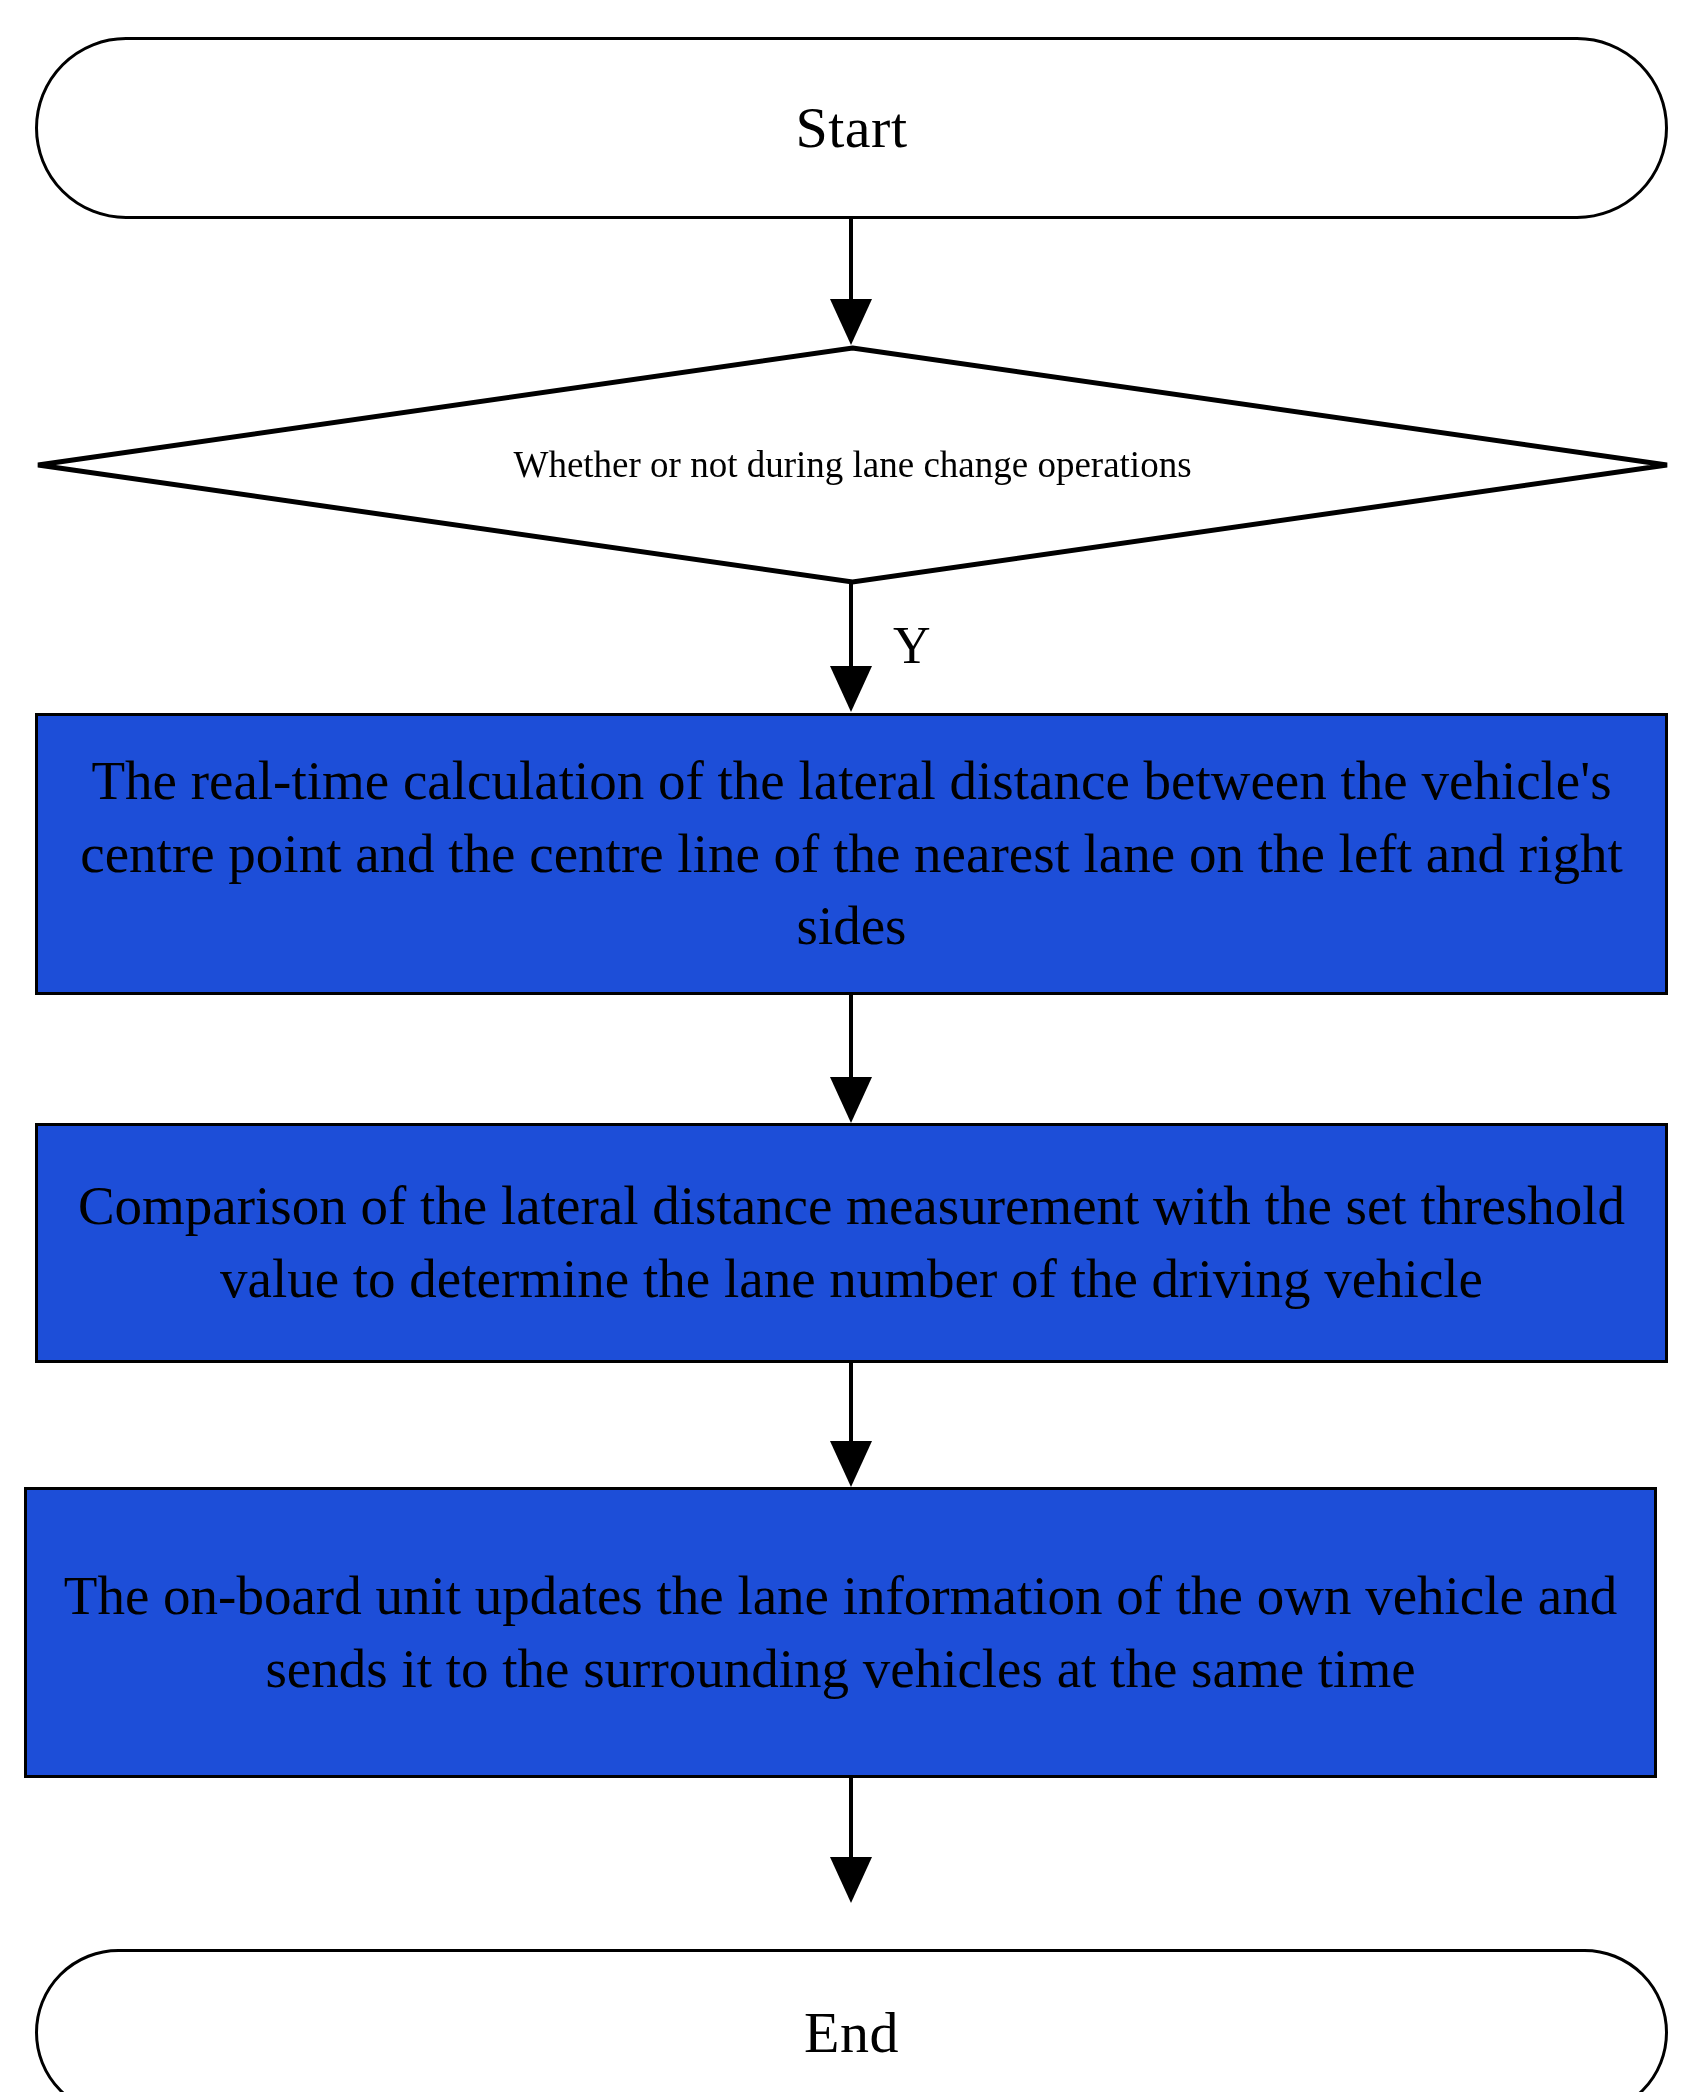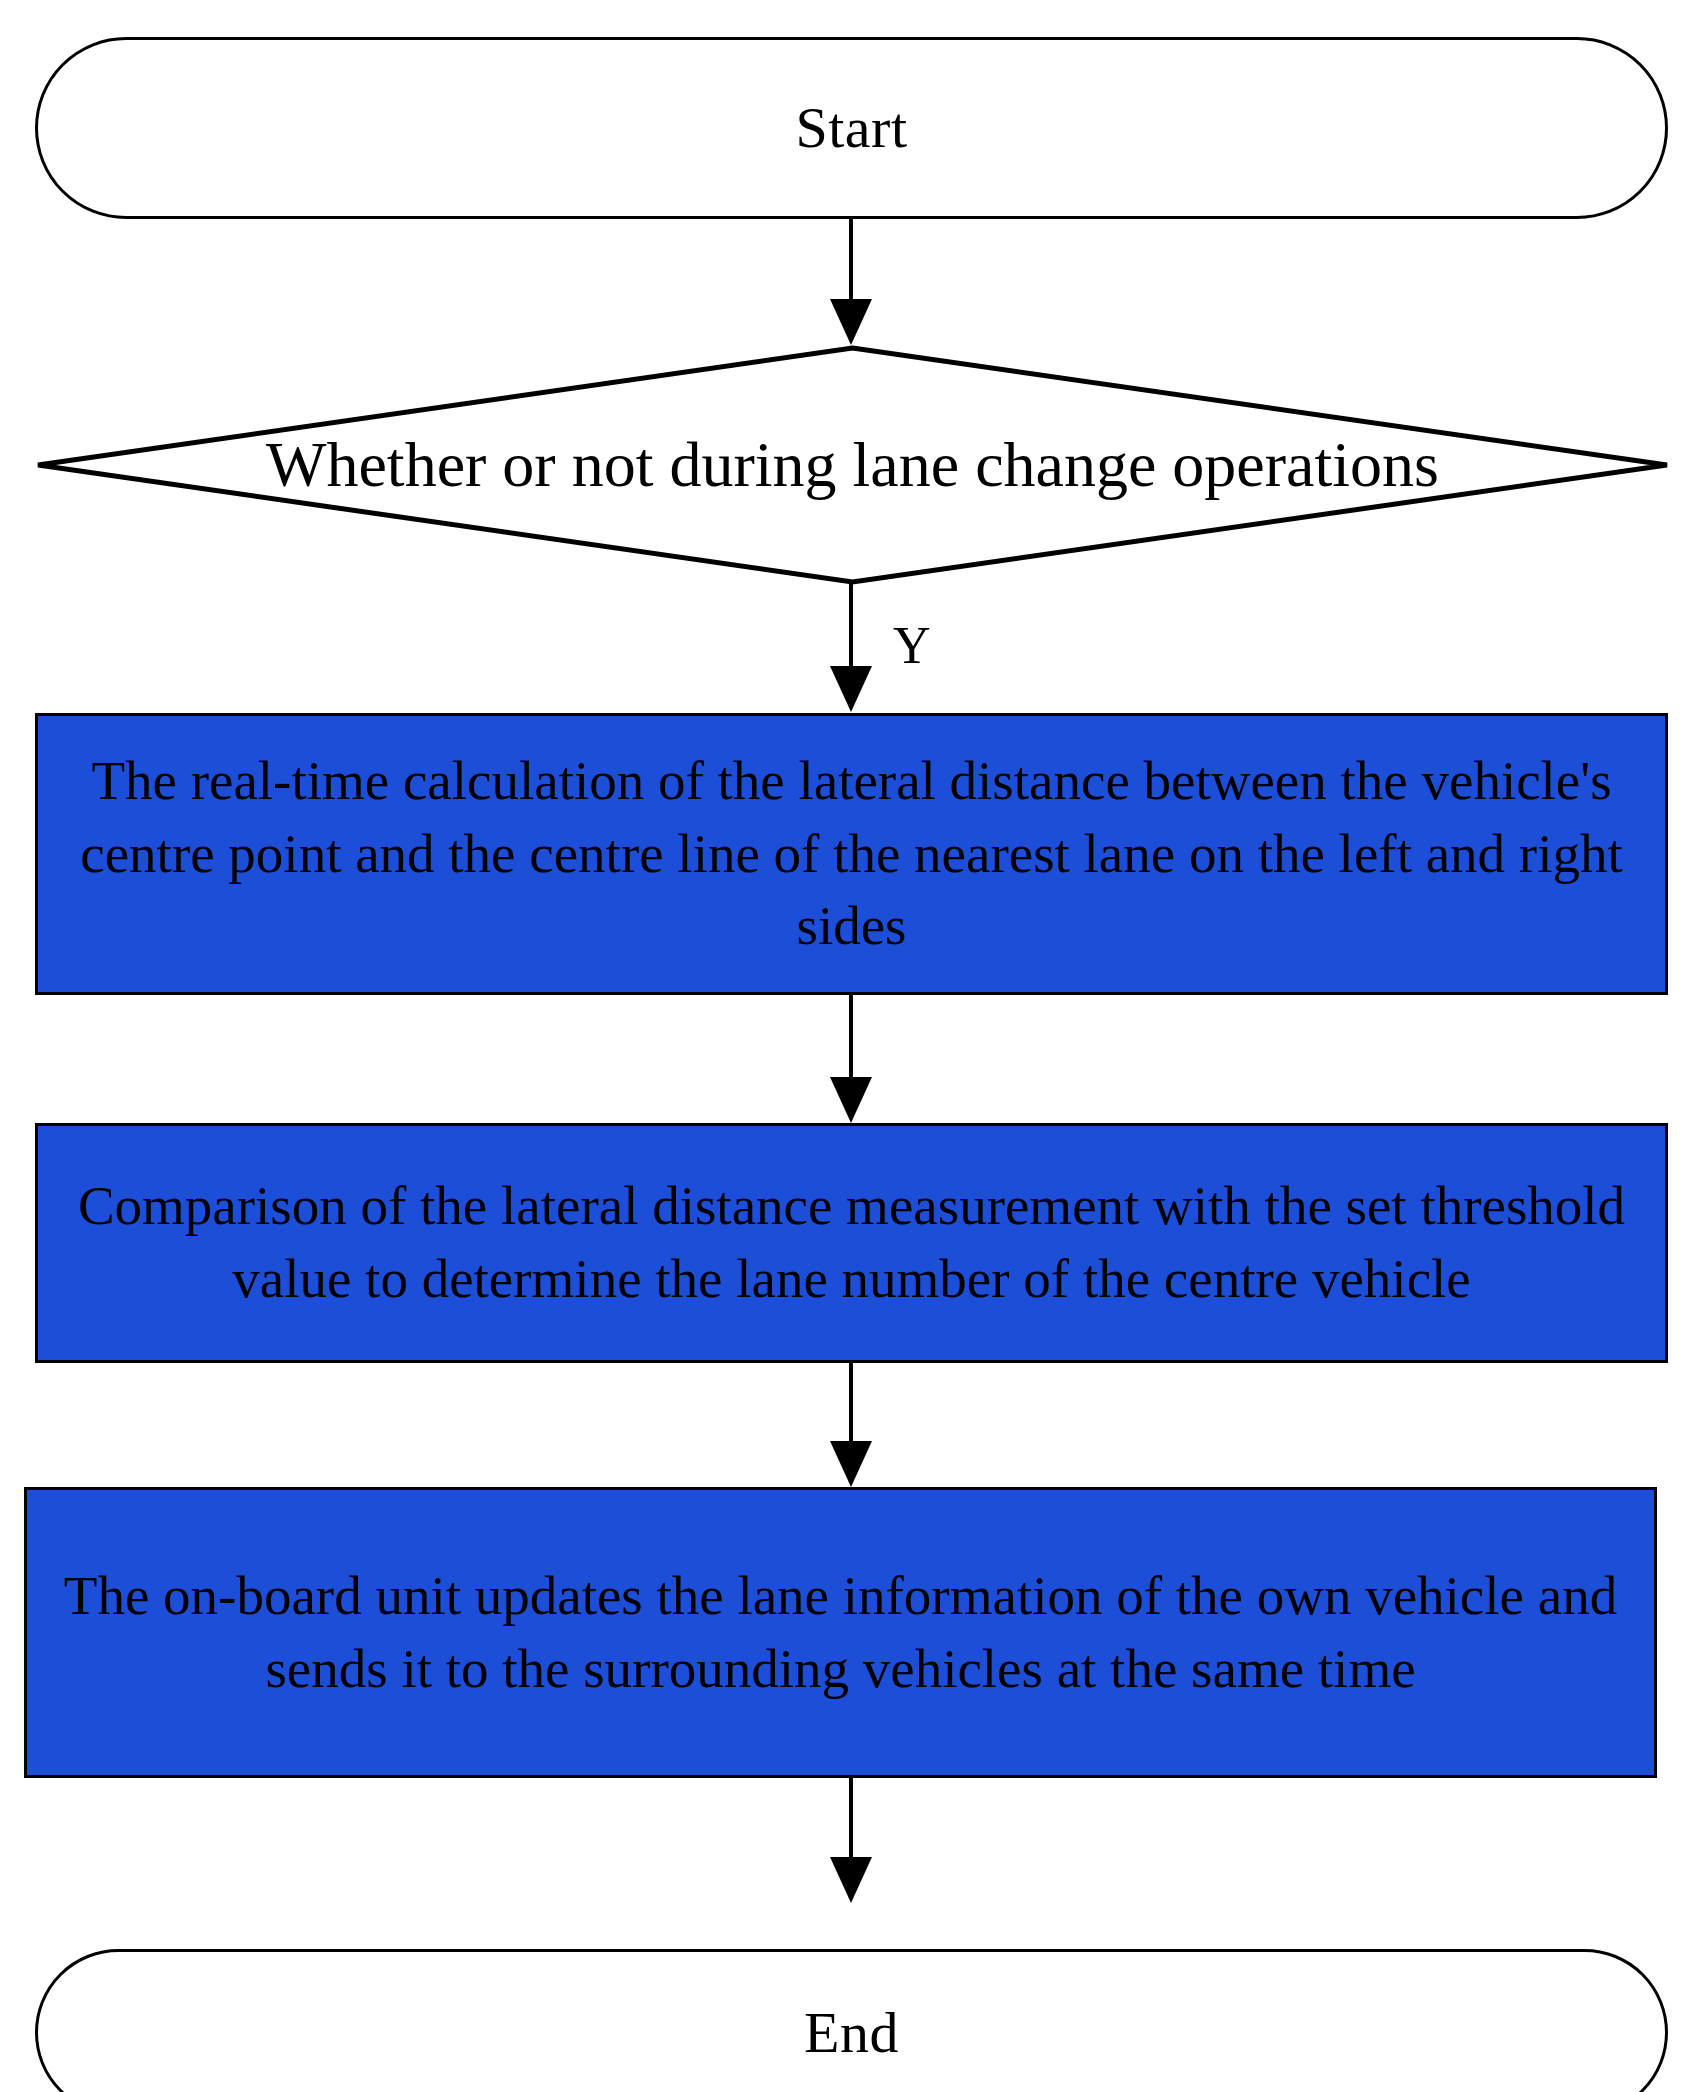--- a/index.html
+++ b/index.html
@@ -62,21 +62,21 @@
     top: 0;
     display: block;
   }
   .decision .label {
     position: absolute;
     left: 0;
     right: 0;
     top: 50%;
     transform: translateY(-50%);
     text-align: center;
-    font-size: 64px;
+    font-size: 37px;
     line-height: 1.34;
     padding: 0 170px;
     box-sizing: border-box;
   }
 
   
   .conn {
     position: absolute;
     width: 4px;
     background: #000000;
@@ -119,21 +119,21 @@
   <div class="edge-label" style="left:893px; top:620px;">Y</div>
 
   <div class="process" style="left:35px; top:713px; width:1633px; height:282px;">
     <span class="label">The real-time calculation of the lateral distance between the vehicle's centre point and the centre line of the nearest lane on the left and right sides</span>
   </div>
 
   <div class="conn" style="left:849px; top:995px; height:85px;"></div>
   <div class="arrowhead" style="left:830px; top:1077px;"></div>
 
   <div class="process" style="left:35px; top:1123px; width:1633px; height:240px;">
-    <span class="label">Comparison of the lateral distance measurement with the set threshold value to determine the lane number of the centre vehicle</span>
+    <span class="label">Comparison of the lateral distance measurement with the set threshold value to determine the lane number of the driving vehicle</span>
   </div>
 
   <div class="conn" style="left:849px; top:1363px; height:85px;"></div>
   <div class="arrowhead" style="left:830px; top:1441px;"></div>
 
   <div class="process" style="left:24px; top:1487px; width:1633px; height:291px;">
     <span class="label">The on-board unit updates the lane information of the own vehicle and sends it to the surrounding vehicles at the same time</span>
   </div>
 
   <div class="conn" style="left:849px; top:1778px; height:110px;"></div>

